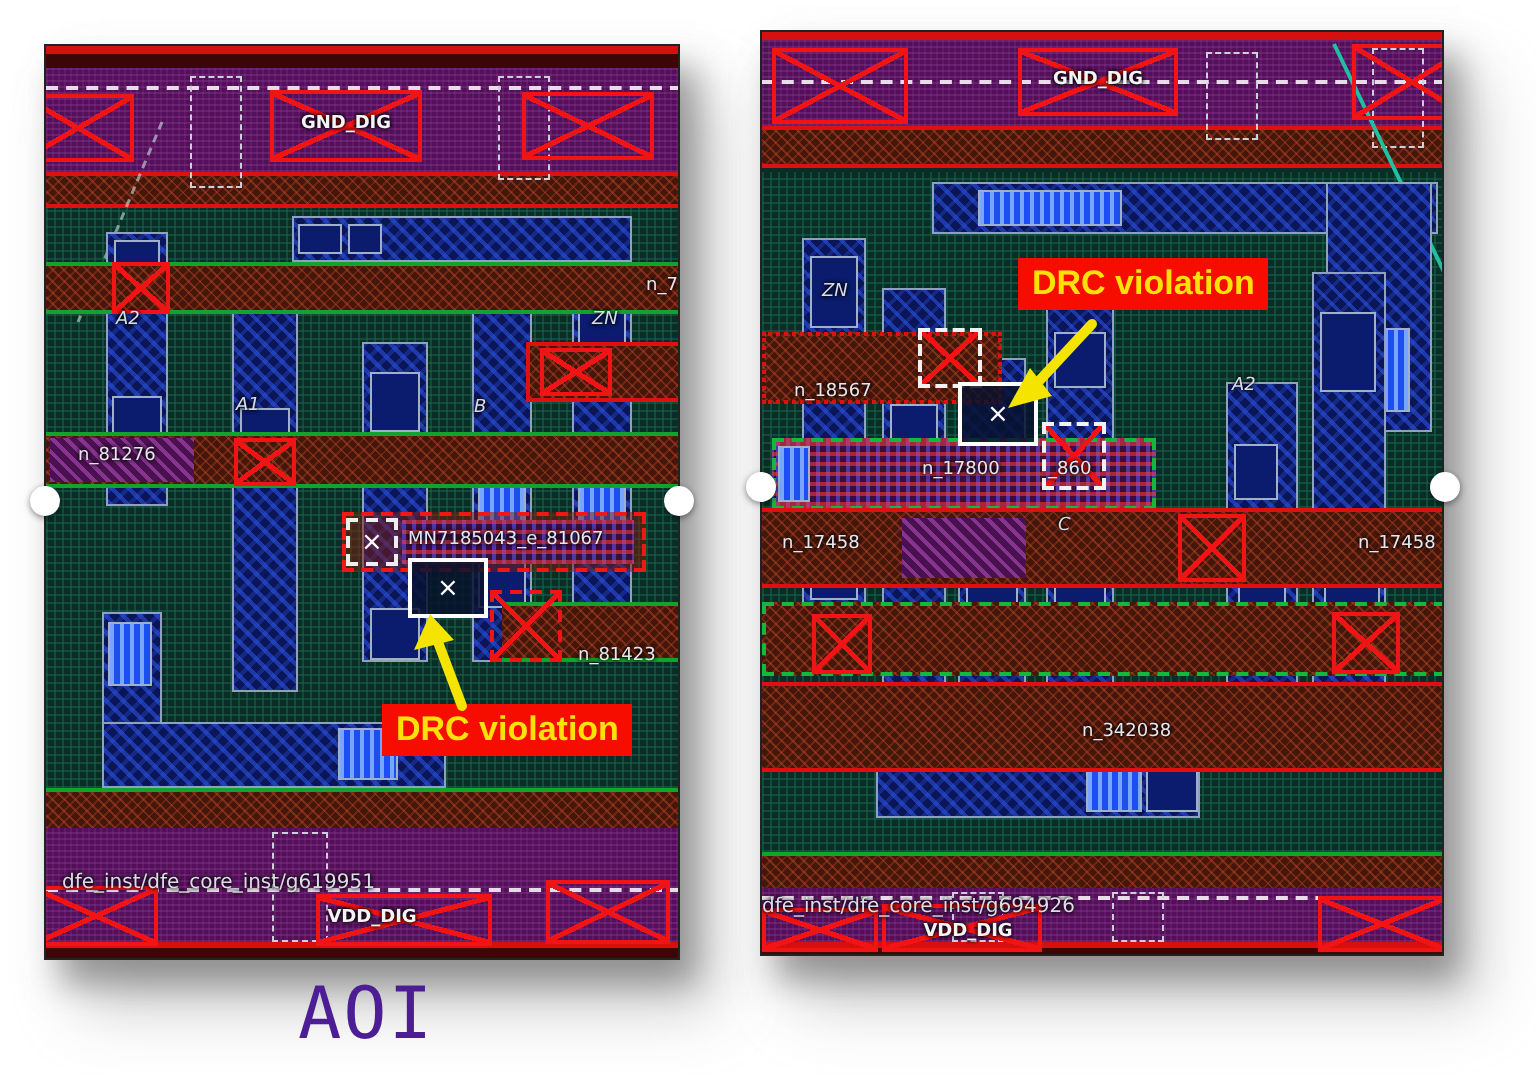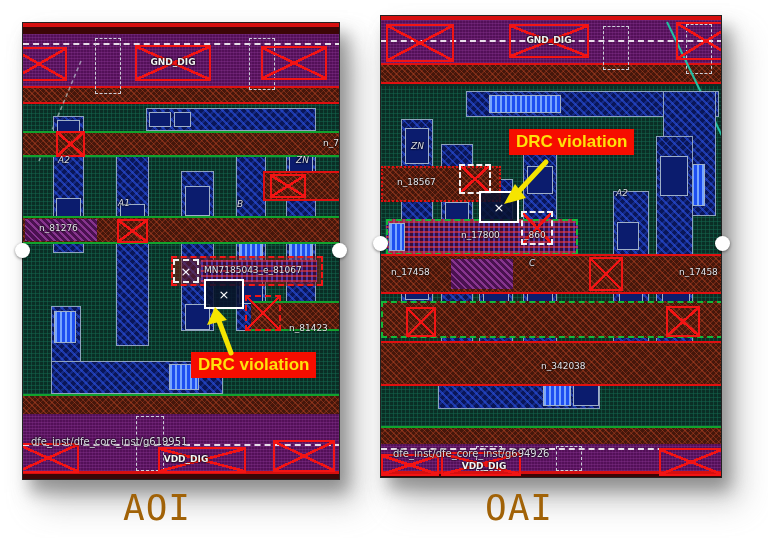--- a/index.html
+++ b/index.html
@@ -48,22 +48,22 @@
   .redx.dsh{border-style:dashed}
   .wdx{border:2px dashed #f2f2f2;z-index:24}
   .dash-white{border:2px dashed #eee;z-index:24}
   .box-white{border:2px solid #fff;background:rgba(8,18,46,.85);z-index:25}
   .xc{display:flex;align-items:center;justify-content:center;color:#fff;font-size:13px}
   .hdash{border-top:2px dashed rgba(255,255,255,.85);z-index:6}
   .vrect{border:1px dashed #cdd0da;z-index:6}
   .vio{border:2px dashed #f31616;background:rgba(130,25,12,.5);z-index:21}
   .drc-tag{position:absolute;z-index:40;background:#f60d00;color:#ffe10a;
            font:bold 17px/1.55 "Liberation Sans",sans-serif;padding:0 7px;white-space:nowrap}
-  .caption{position:absolute;font:400 36px/1 "DejaVu Sans Mono",monospace;color:#a16207;
-           letter-spacing:1px;}
+  .caption{position:absolute;font:400 36px/1 "DejaVu Sans Mono",monospace;color:#4c1d95;
+           letter-spacing:1px;text-align:center}
   .handle{position:absolute;z-index:50;width:15px;height:15px;border-radius:50%;
           background:#fff;box-shadow:0 1px 3px rgba(0,0,0,.45)}
   .greenline{background:#12a22e;z-index:8}
   .maroon{background:#3c0606}
   .redline{background:#d60f0f;z-index:9}
   svg.overlay{position:absolute;z-index:41;overflow:visible}
   .bandz{z-index:20}
   .barz{z-index:12}
 </style>
 </head>
@@ -195,21 +195,21 @@
     <div class="abs navy-inner barz" style="left:236px;top:206px;width:22px;height:28px"></div>
     <div class="abs navy-inner barz" style="left:238px;top:272px;width:24px;height:38px"></div>
     <div class="abs bar-blue barz" style="left:275px;top:120px;width:37px;height:230px"></div>
     <div class="abs navy-inner barz" style="left:279px;top:140px;width:28px;height:40px"></div>
     <div class="abs navy-inner barz" style="left:281px;top:264px;width:28px;height:46px"></div>
     <div class="abs bar-blue barz" style="left:57px;top:365px;width:162px;height:28px"></div>
     <div class="abs bright barz" style="left:162px;top:368px;width:28px;height:22px"></div>
     <div class="abs navy-inner barz" style="left:192px;top:368px;width:26px;height:22px"></div>
 
     <div class="abs band-brown rbd bandz" style="left:0;top:150px;width:120px;height:36px"></div>
-    <div class="lbl" style="left:16px;top:162px">n_18567</div>
+    <div class="lbl" style="left:16px;top:176px">n_18567</div>
     <div class="abs wdx" style="left:78px;top:148px;width:32px;height:30px"></div>
     <div class="abs box-white xc" style="left:98px;top:175px;width:40px;height:32px">
         <span>×</span>
       </div>
     <div class="abs checker-pink gbd bandz" style="left:5px;top:203px;width:192px;height:36px"></div>
     <div class="abs bright bandz" style="left:8px;top:207px;width:16px;height:28px"></div>
     <div class="abs wdx" style="left:140px;top:195px;width:32px;height:34px"></div>
     <div class="lbl" style="left:80px;top:215px">n_17800</div>
     <div class="lbl" style="left:143px;top:215px">_860</div>
 
@@ -231,29 +231,28 @@
 
     <div class="abs greenline" style="left:0;top:410px;width:342px;height:2px"></div>
     <div class="abs band-brown" style="left:0;top:412px;width:342px;height:16px"></div>
     <div class="abs band-purple" style="left:0;top:428px;width:342px;height:27px"></div>
     <div class="abs hdash" style="left:0;top:432px;width:342px;height:2px"></div>
     <div class="abs vrect" style="left:95px;top:430px;width:26px;height:25px"></div>
     <div class="abs vrect" style="left:175px;top:430px;width:26px;height:25px"></div>
     <div class="abs redx" style="left:0;top:438px;width:58px;height:22px"></div>
     <div class="abs redx" style="left:60px;top:436px;width:80px;height:24px"></div>
     <div class="abs redx" style="left:278px;top:432px;width:64px;height:28px"></div>
-    <div class="lbl instlbl" style="left:12px;top:433px">dfe_inst/dfe_core_inst/g694926</div>
+    <div class="lbl instlbl" style="left:0;top:433px">dfe_inst/dfe_core_inst/g694926</div>
     <div class="lbl powerlbl" style="left:68px;top:446px;width:70px">VDD_DIG</div>
     <div class="abs maroon" style="left:0;top:455px;width:342px;height:8px"></div>
     <div class="abs redline" style="left:0;top:455px;width:342px;height:3px"></div>
 
     <div class="drc-tag" style="left:128px;top:113px">DRC violation</div>
     <svg class="overlay" style="left:115px;top:140px" width="60" height="52">
       <line x1="50" y1="6" x2="24" y2="34" stroke="#f5e400" stroke-width="5" stroke-linecap="round"></line>
       <polygon points="8,48 30,42 19,28" fill="#f5e400"></polygon>
     </svg>
   </div>
   <div class="handle" style="left:373px;top:236px"></div>
   <div class="handle" style="left:715px;top:236px"></div>
 
   <div class="caption" style="left:123px;top:490px;width:120px">AOI</div>
-  <div class="caption" style="left:485px;top:490px;width:125px">OAI</div>
 </div>
 
 </body></html>

